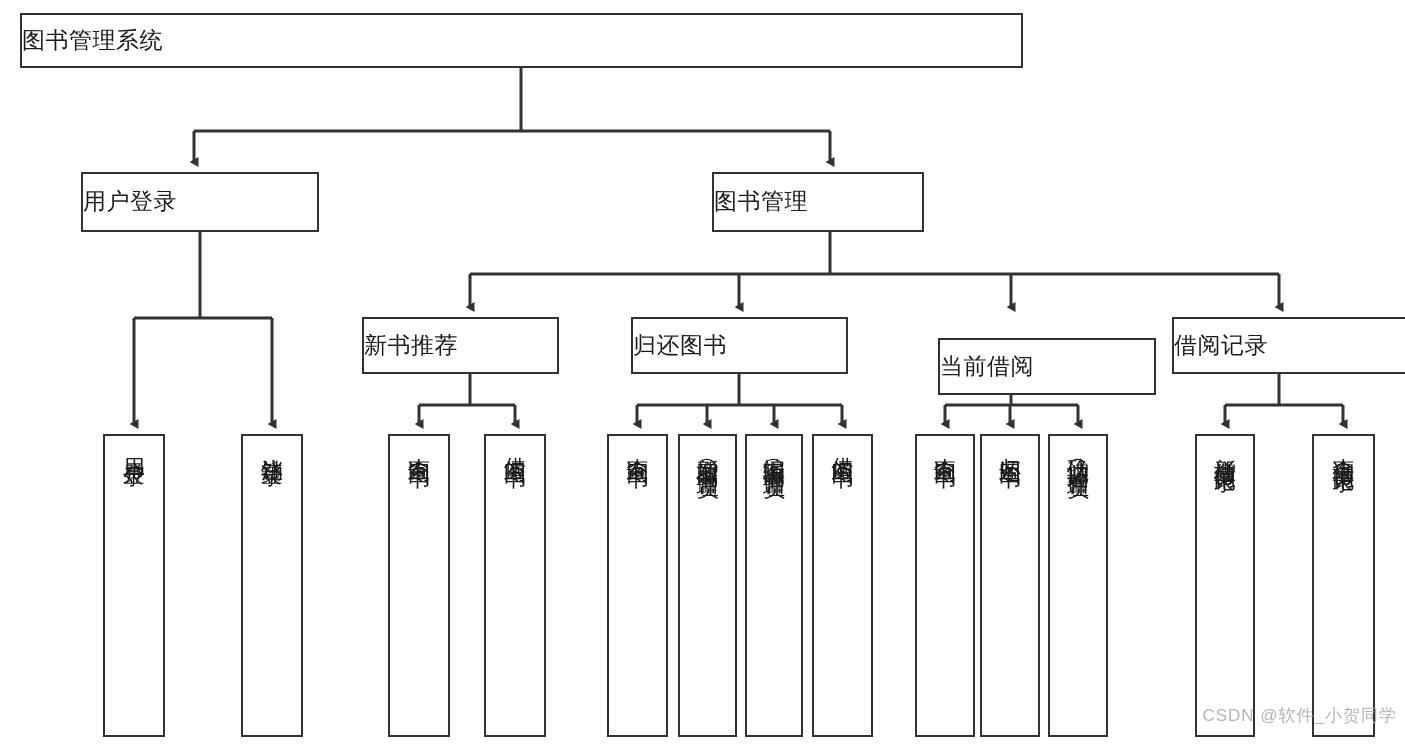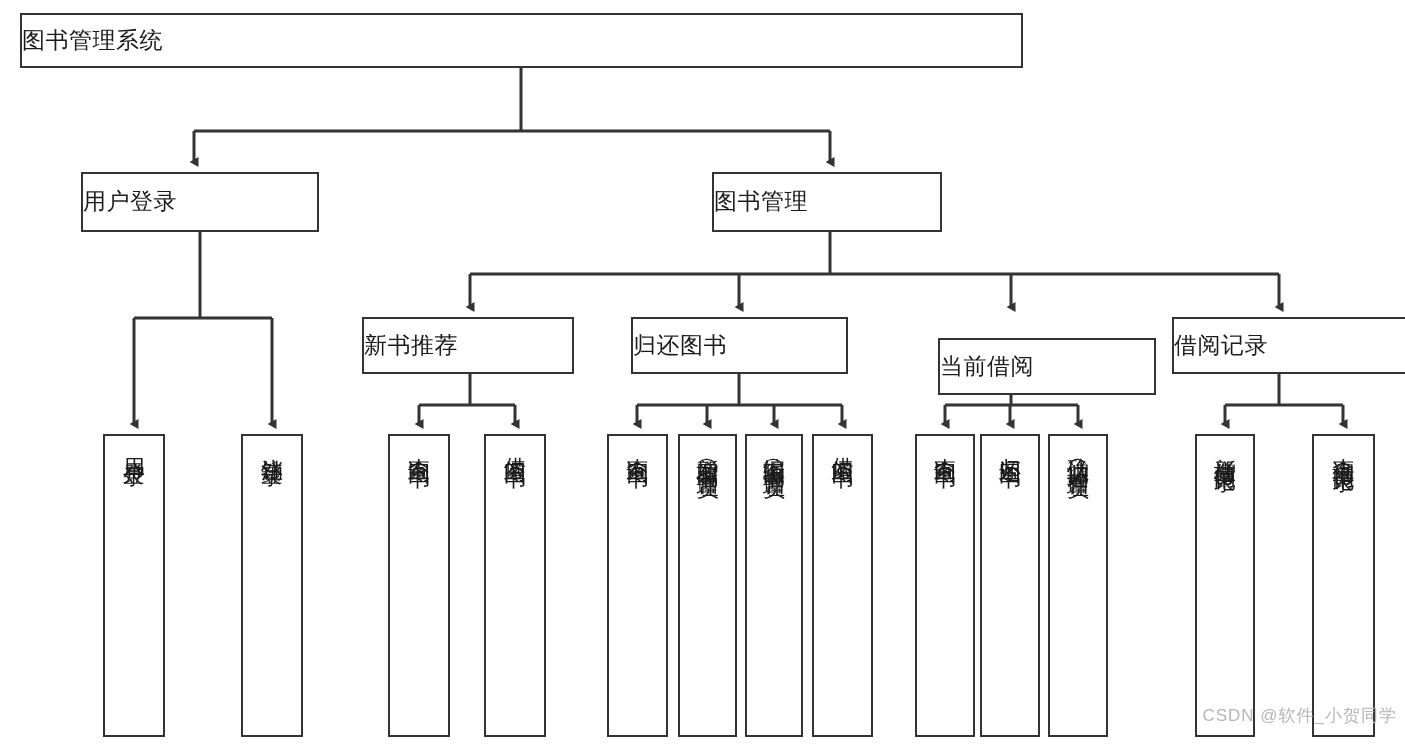--- a/index.html
+++ b/index.html
@@ -140,25 +140,25 @@
     </g>
   </svg>
 
   <div class="node-box" id="node-root" style="left: 20px; top: 13px; width: 1003px; height: 55px;">
     <span class="node-label-h">图书管理系统</span>
   </div>
 
   <div class="node-box" id="node-l2-0" style="left: 81px; top: 172px; width: 238px; height: 60px;">
     <span class="node-label-h">用户登录</span>
   </div>
-  <div class="node-box" id="node-l2-1" style="left: 712px; top: 172px; width: 230px; height: 60px;">
+  <div class="node-box" id="node-l2-1" style="left: 712px; top: 172px; width: 212px; height: 60px;">
     <span class="node-label-h">图书管理</span>
   </div>
 
-  <div class="node-box" id="node-l3-0" style="left: 362px; top: 317px; width: 212px; height: 57px;">
+  <div class="node-box" id="node-l3-0" style="left: 362px; top: 317px; width: 197px; height: 57px;">
     <span class="node-label-h">新书推荐</span>
   </div>
   <div class="node-box" id="node-l3-1" style="left: 631px; top: 317px; width: 217px; height: 57px;">
     <span class="node-label-h">归还图书</span>
   </div>
   <div class="node-box" id="node-l3-2" style="left: 938px; top: 317px; width: 218px; height: 57px; margin-top: 21px;">
     <span class="node-label-h">当前借阅</span>
   </div>
   <div class="node-box" id="node-l3-3" style="left: 1172px; top: 317px; width: 252px; height: 57px;">
     <span class="node-label-h">借阅记录</span>

